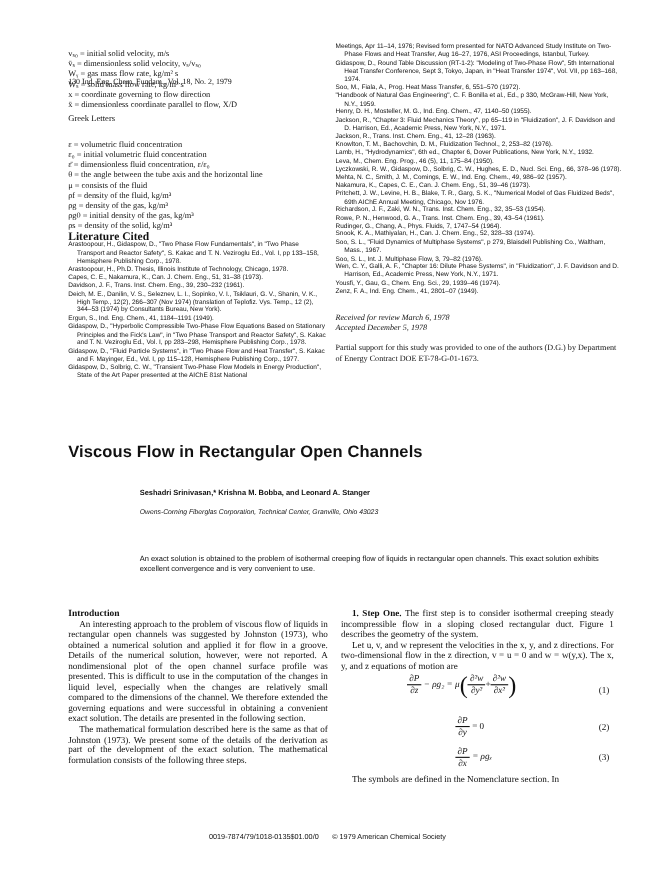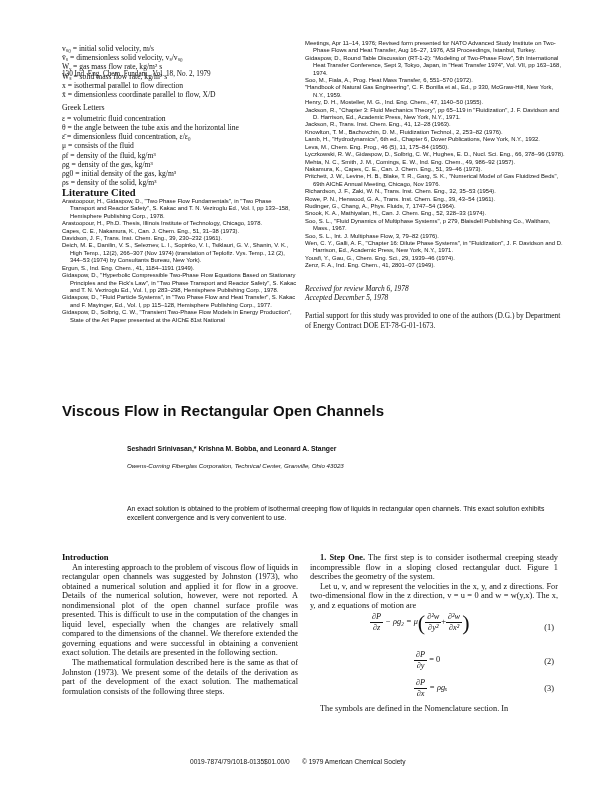--- a/index.html
+++ b/index.html
@@ -4,21 +4,21 @@
 <style>
   html, body { margin:0; padding:0; background:#ffffff; }
   body { width:600px; height:804px; position:relative; overflow:hidden; color:#111; }
   .serif { font-family:"Liberation Serif", serif;margin-top:40px; }
   .abs { position:absolute; }
   .header { left:62px; top:30px; font-size:7.2px; }
   .col { position:absolute; font-size:6.2px; line-height:7.6px; }
   .left-top { left:62px; top:44px; width:236px; }
   .right-top { left:305px; top:40px; width:260px; }
   .nom-item { font-family:"Liberation Serif", serif; font-size:7.6px; line-height:9.2px; white-space:nowrap; }
-  .section-label { font-family:"Liberation Serif", serif; font-size:7.8px; margin-top:5px; margin-bottom:2px; }
+  .section-label { font-family:"Liberation Serif", serif; font-size:7.8px; margin-top:5px; margin-bottom:15px; }
   .lit-head { font-family:"Liberation Serif", serif; font-size:10.5px; font-weight:bold; margin-top:2px; margin-bottom:1px; }
   .ref { font-family:"Liberation Sans", sans-serif; font-size:5.9px; line-height:7.4px; padding-left:8px; text-indent:-8px; }
   .received { font-family:"Liberation Serif", serif; font-style:italic; font-size:7.4px; line-height:9.4px; text-align:left; }
   .support { font-family:"Liberation Serif", serif; font-size:7.4px; line-height:9.2px; margin-top:9px; }
   .title { left:62px; top:402px; font-family:"Liberation Sans", sans-serif; font-weight:bold; font-size:15px; letter-spacing:0.1px; }
   .authors { left:127px; top:445px; font-family:"Liberation Sans", sans-serif; font-weight:bold; font-size:6.8px; }
   .affil { left:127px; top:462px; font-family:"Liberation Sans", sans-serif; font-style:italic; font-size:6.2px; }
   .abstract { left:127px; top:504px; width:426px; font-family:"Liberation Sans", sans-serif; font-size:6.8px; line-height:9px; }
   .body-col { position:absolute; font-family:"Liberation Serif", serif; font-size:8.3px; line-height:9.55px; text-align:justify; }
   .body-left { left:62px; top:553px; width:236px; }
@@ -38,26 +38,27 @@
 </head>
 <body>
 
 <div class="abs header serif">130   Ind. Eng. Chem. Fundam., Vol. 18, No. 2, 1979</div>
 
 <div class="col left-top">
   <div class="nom-item">vₛ₀ = initial solid velocity, m/s</div>
   <div class="nom-item">v̄ₛ = dimensionless solid velocity, vₛ/vₛ₀</div>
   <div class="nom-item">Wᵧ = gas mass flow rate, kg/m² s</div>
   <div class="nom-item">Wₛ = solid mass flow rate, kg/m² s</div>
-  <div class="nom-item">x = isothermal parallel to flow direction</div>
+  <div class="nom-item">x = coordinate governing to flow direction</div>
   <div class="nom-item">x̄ = dimensionless coordinate parallel to flow, X/D</div>
   <div class="section-label">Greek Letters</div>
   <div class="nom-item">ε = volumetric fluid concentration</div>
+  <div class="nom-item">ε₀ = initial volumetric fluid concentration</div>
+  <div class="nom-item">ε̄ = dimensionless fluid concentration, ε/ε₀</div>
   <div class="nom-item">θ = the angle between the tube axis and the horizontal line</div>
-  <div class="nom-item">ε̄ = dimensionless fluid concentration, ε/ε₀</div>
   <div class="nom-item">μ = consists of the fluid</div>
   <div class="nom-item">ρf = density of the fluid, kg/m³</div>
   <div class="nom-item">ρg = density of the gas, kg/m³</div>
   <div class="nom-item">ρg0 = initial density of the gas, kg/m³</div>
   <div class="nom-item">ρs = density of the solid, kg/m³</div>
   <div class="lit-head">Literature Cited</div>
   <div class="ref">Arastoopour, H., Gidaspow, D., "Two Phase Flow Fundamentals", in "Two Phase Transport and Reactor Safety", S. Kakac and T. N. Veziroglu Ed., Vol. I, pp 133–158, Hemisphere Publishing Corp., 1978.</div>
   <div class="ref">Arastoopour, H., Ph.D. Thesis, Illinois Institute of Technology, Chicago, 1978.</div>
   <div class="ref">Capes, C. E., Nakamura, K., Can. J. Chem. Eng., 51, 31–38 (1973).</div>
   <div class="ref">Davidson, J. F., Trans. Inst. Chem. Eng., 39, 230–232 (1961).</div>

